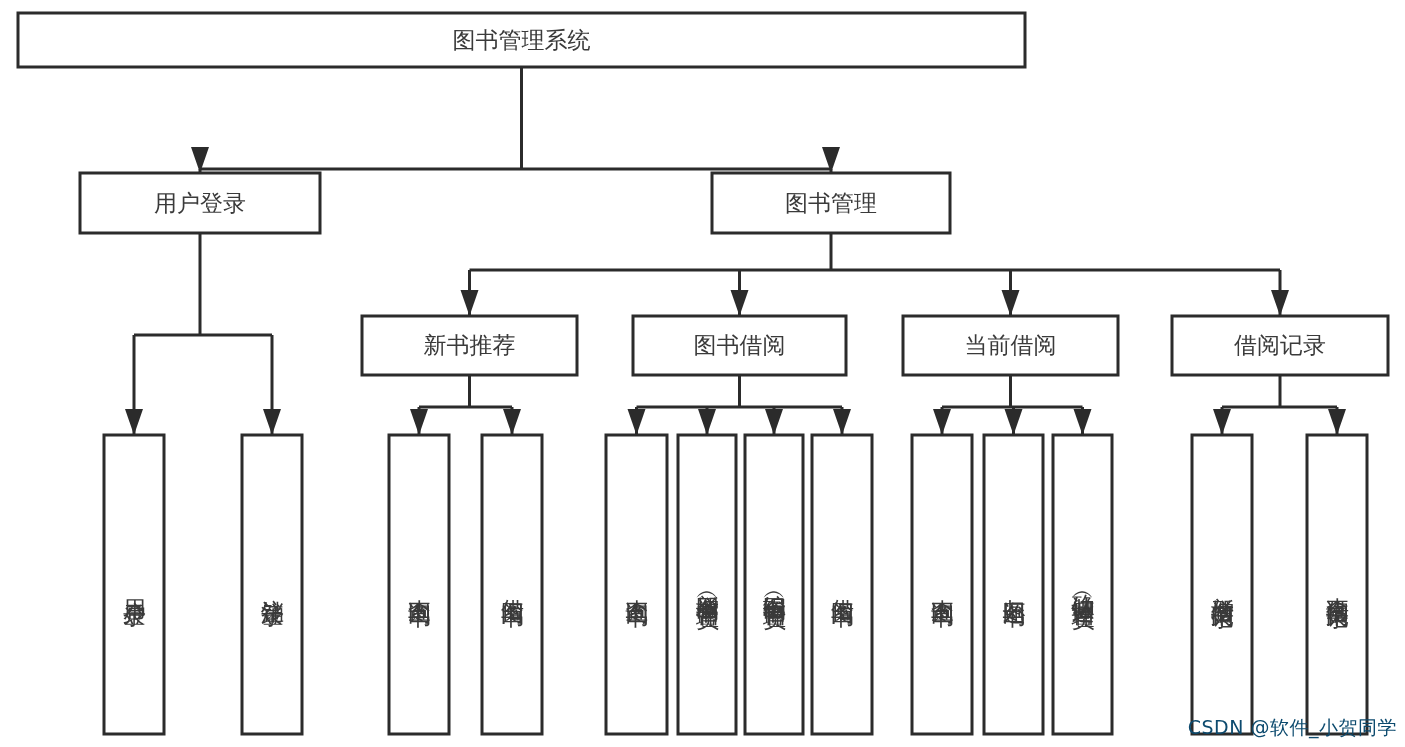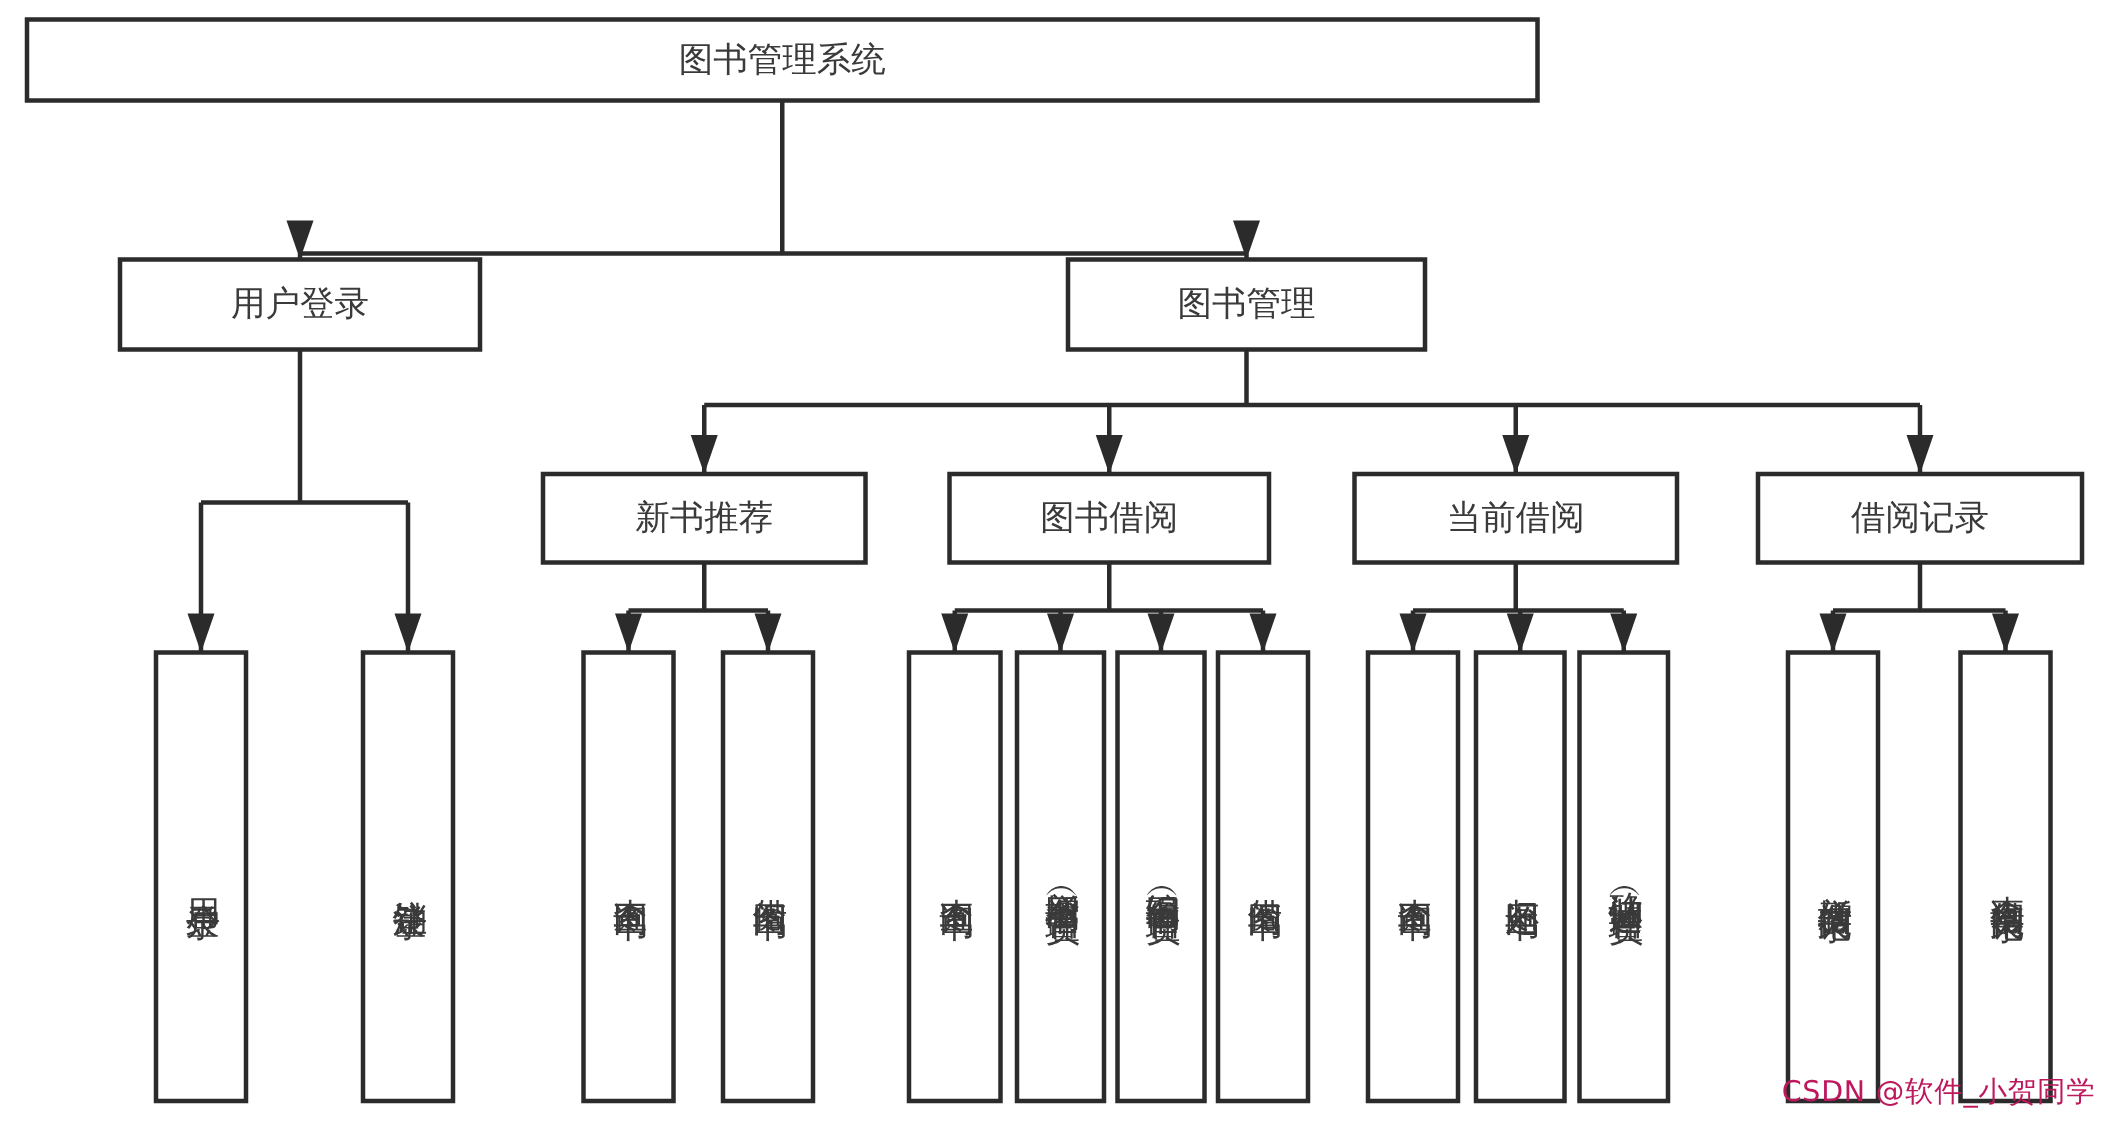--- a/index.html
+++ b/index.html
@@ -67,21 +67,21 @@
     letter-spacing: 2px;
     color: #3a3a3a;
     white-space: nowrap;
   }
   .watermark {
     position: absolute;
     right: 8px;
     bottom: 6px;
     font-family: "DejaVu Sans", "Liberation Sans", sans-serif;
     font-size: 19px;
-    color: #be185d;
+    color: #0c4a6e;
     letter-spacing: 0.5px;
     user-select: none;
   }
 </style>
 </head>
 <body>
 
 <div id="diagram-root">
 
   <svg id="diagram-svg" viewBox="0 0 1405 747" xmlns="http://www.w3.org/2000/svg">

